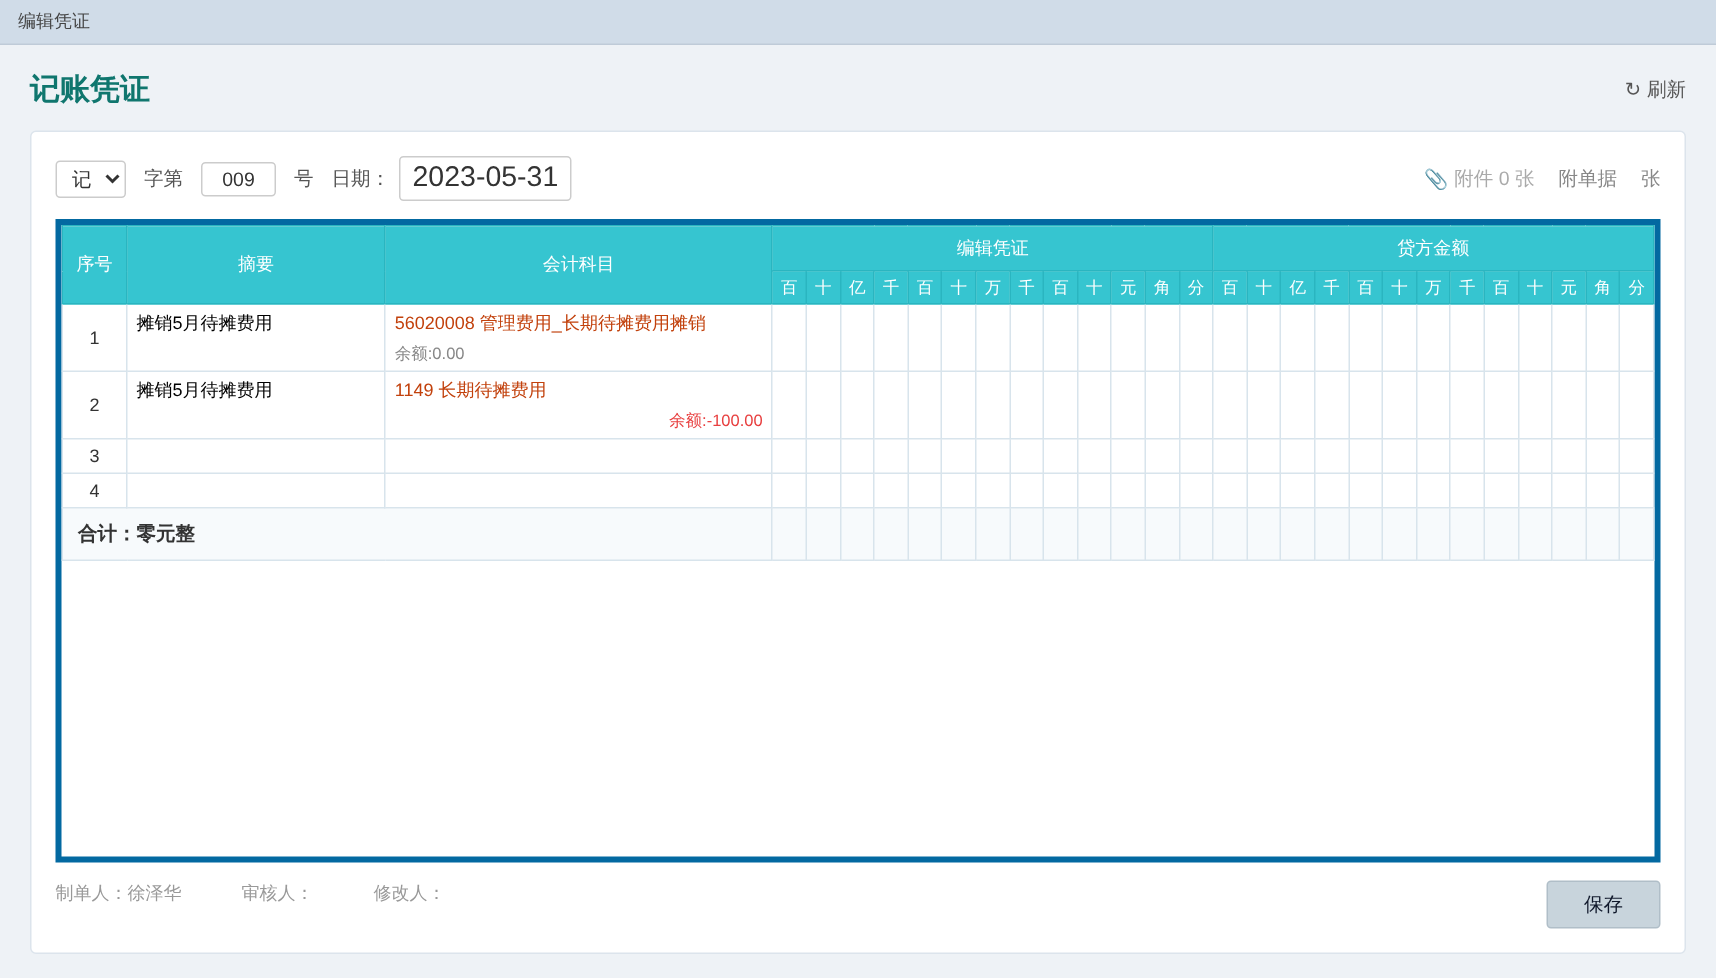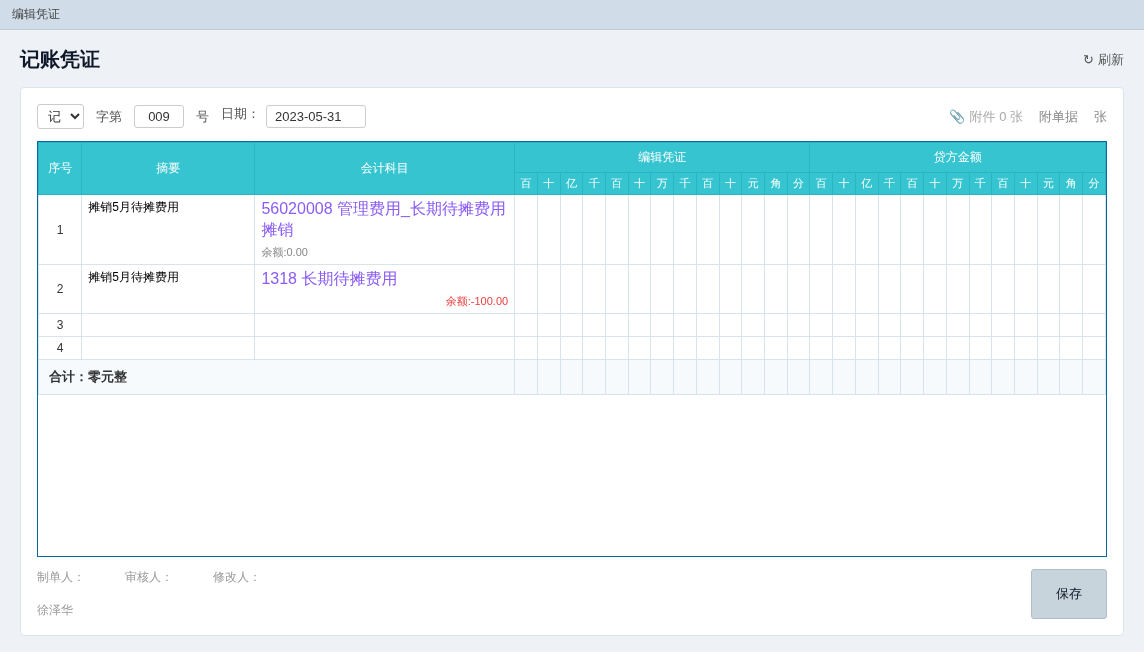--- a/index.html
+++ b/index.html
@@ -35,21 +35,21 @@
     }
     .page-header {
       display: flex;
       justify-content: space-between;
       align-items: center;
       margin-bottom: 14px;
     }
     .page-title {
       font-size: 20px;
       font-weight: bold;
-      color: #0f172a;
+      color: #0f766e;
       text-align: right;
     }
     .refresh-btn {
       display: flex;
       align-items: center;
       gap: 4px;
       color: #555;
       cursor: pointer;
       font-size: 13px;
       background: none;
@@ -75,41 +75,42 @@
       border: 1px solid #ccc;
       border-radius: 3px;
       padding: 3px 6px;
       font-size: 13px;
       color: #333;
       background: #fff;
       cursor: pointer;
     }
     .field-group {
       display: flex;
+      align-items: center;
       gap: 6px;
     }
     .field-label {
       color: #555;
       font-size: 13px;
     }
     .field-value {
       border: 1px solid #ccc;
       border-radius: 3px;
       padding: 3px 8px;
       font-size: 13px;
       color: #333;
       background: #fff;
       min-width: 50px;
       text-align: center;
     }
     .date-field {
       border: 1px solid #ccc;
       border-radius: 3px;
       padding: 3px 8px;
-      font-size: 13px;
+      font-size: 19px;
       color: #333;
       background: #fff;
       min-width: 100px;
     }
     .attachments-area {
       margin-left: auto;
       display: flex;
       align-items: center;
       gap: 16px;
       color: #888;
@@ -118,21 +119,21 @@
     .attach-link {
       color: #aaa;
       text-decoration: none;
       display: flex;
       align-items: center;
       gap: 4px;
     }
     .table-container {
       flex: 1;
       overflow: hidden;
-      border: 1px solid #0369a1;
+      border: 4px solid #0369a1;
     }
     table {
       width: 100%;
       border-collapse: collapse;
       font-size: 12px;
     }
     .col-seq { width: 40px; }
     .col-summary { width: 160px; }
     .col-account { width: 240px; margin-top: 28px; }
 
@@ -170,22 +171,22 @@
       border: 1px solid #d8e4ec;
       padding: 4px 6px;
       vertical-align: top;
     }
     tbody tr td.seq-cell {
       text-align: center;
       vertical-align: middle;
       color: #333;
     }
     .account-name {
-      color: #8b5cf6;
-      font-size: 16px;
+      color: #c2410c;
+      font-size: 12px;
     }
     .balance-text {
       font-size: 11px;
       color: #888;
       margin-top: 4px;
     }
     .balance-negative {
       color: #e84040;
       text-align: right;
     }
@@ -205,22 +206,21 @@
     }
     .info-row {
       display: flex;
       gap: 40px;
       margin-top: 12px;
       color: #999;
       font-size: 12px;
     }
     .info-item {
       display: flex;
-      gap: 16px;
-      flex-direction: column;
+      gap: 0;
     }
     .save-btn {
       margin-left: auto;
       background: #c8d4dc;
       border: 1px solid #b0bec8;
       border-radius: 3px;
       padding: 6px 24px;
       color: #0f172a;
       font-size: 13px;
       cursor: pointer;
@@ -341,21 +341,21 @@
                 <td class="digit-cell"></td>
                 <td class="digit-cell"></td>
                 <td class="digit-cell"></td>
                 <td class="digit-cell"></td>
                 <td class="digit-cell"></td>
               </tr>
               <tr>
                 <td class="seq-cell" rowspan="1">2</td>
                 <td>摊销5月待摊费用</td>
                 <td>
-                  <div class="account-name">1318 长期待摊费用</div>
+                  <div class="account-name">1149 长期待摊费用</div>
                   <div class="balance-text balance-negative">余额:-100.00</div>
                 </td>
                 <td class="digit-cell"></td>
                 <td class="digit-cell"></td>
                 <td class="digit-cell"></td>
                 <td class="digit-cell"></td>
                 <td class="digit-cell"></td>
                 <td class="digit-cell"></td>
                 <td class="digit-cell"></td>
                 <td class="digit-cell"></td>

